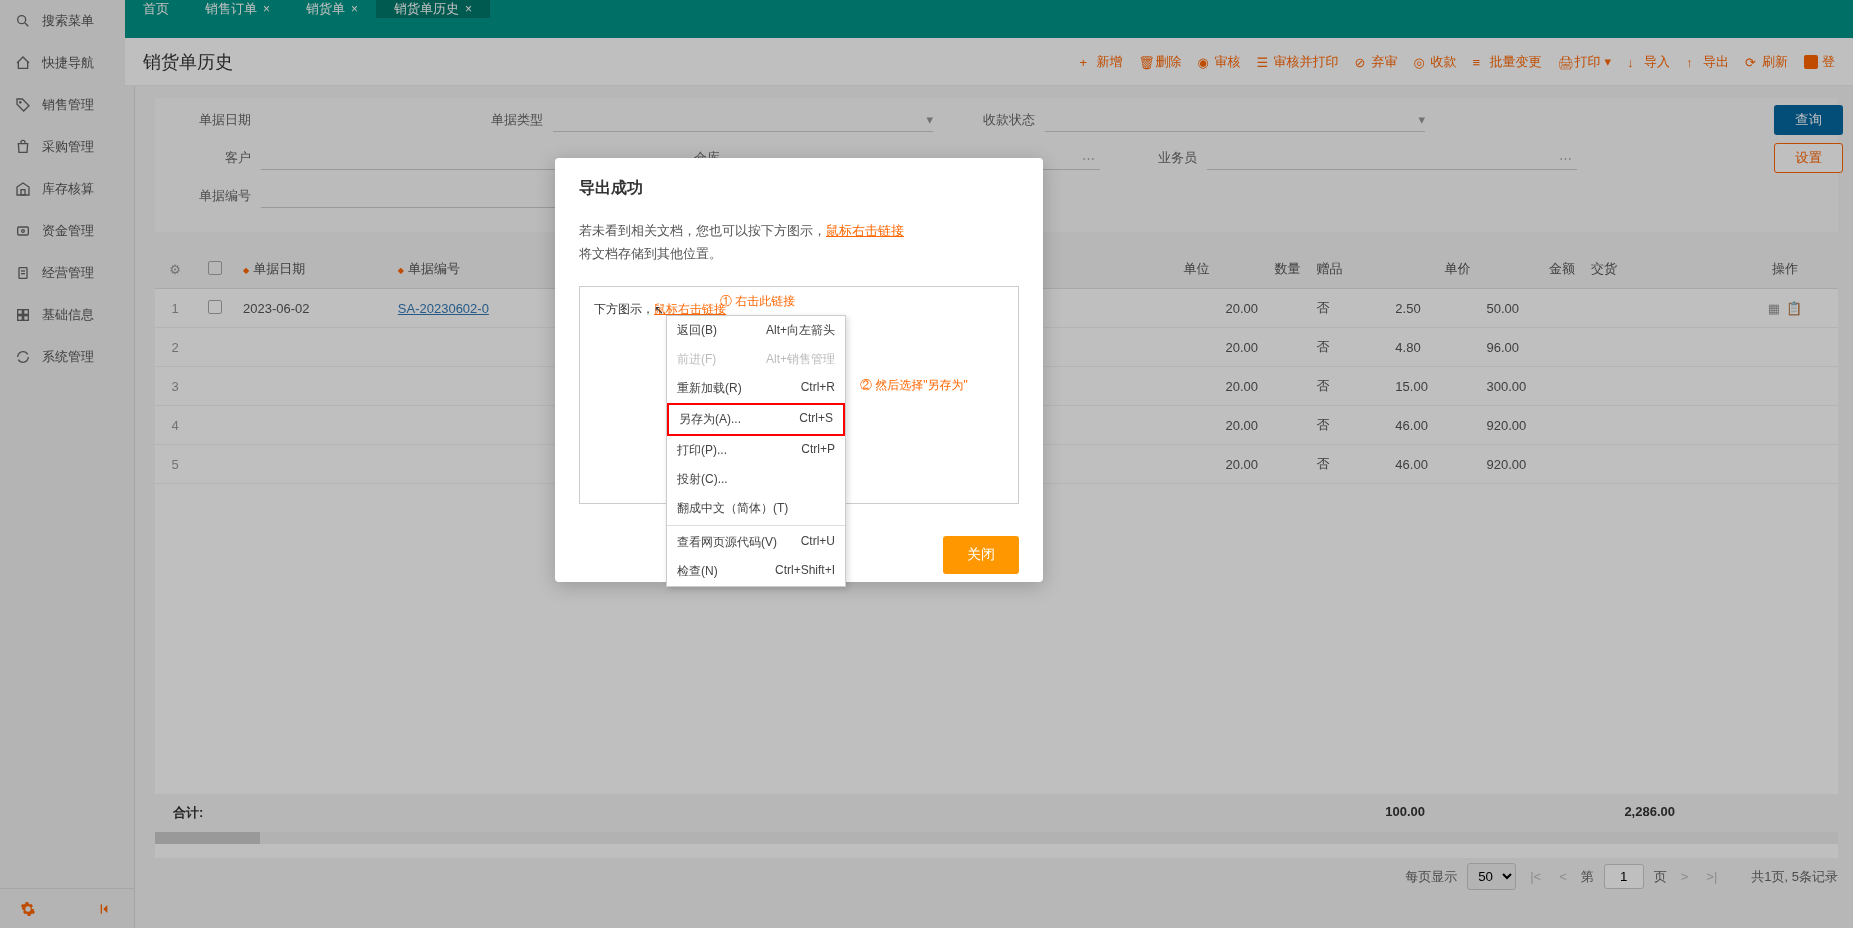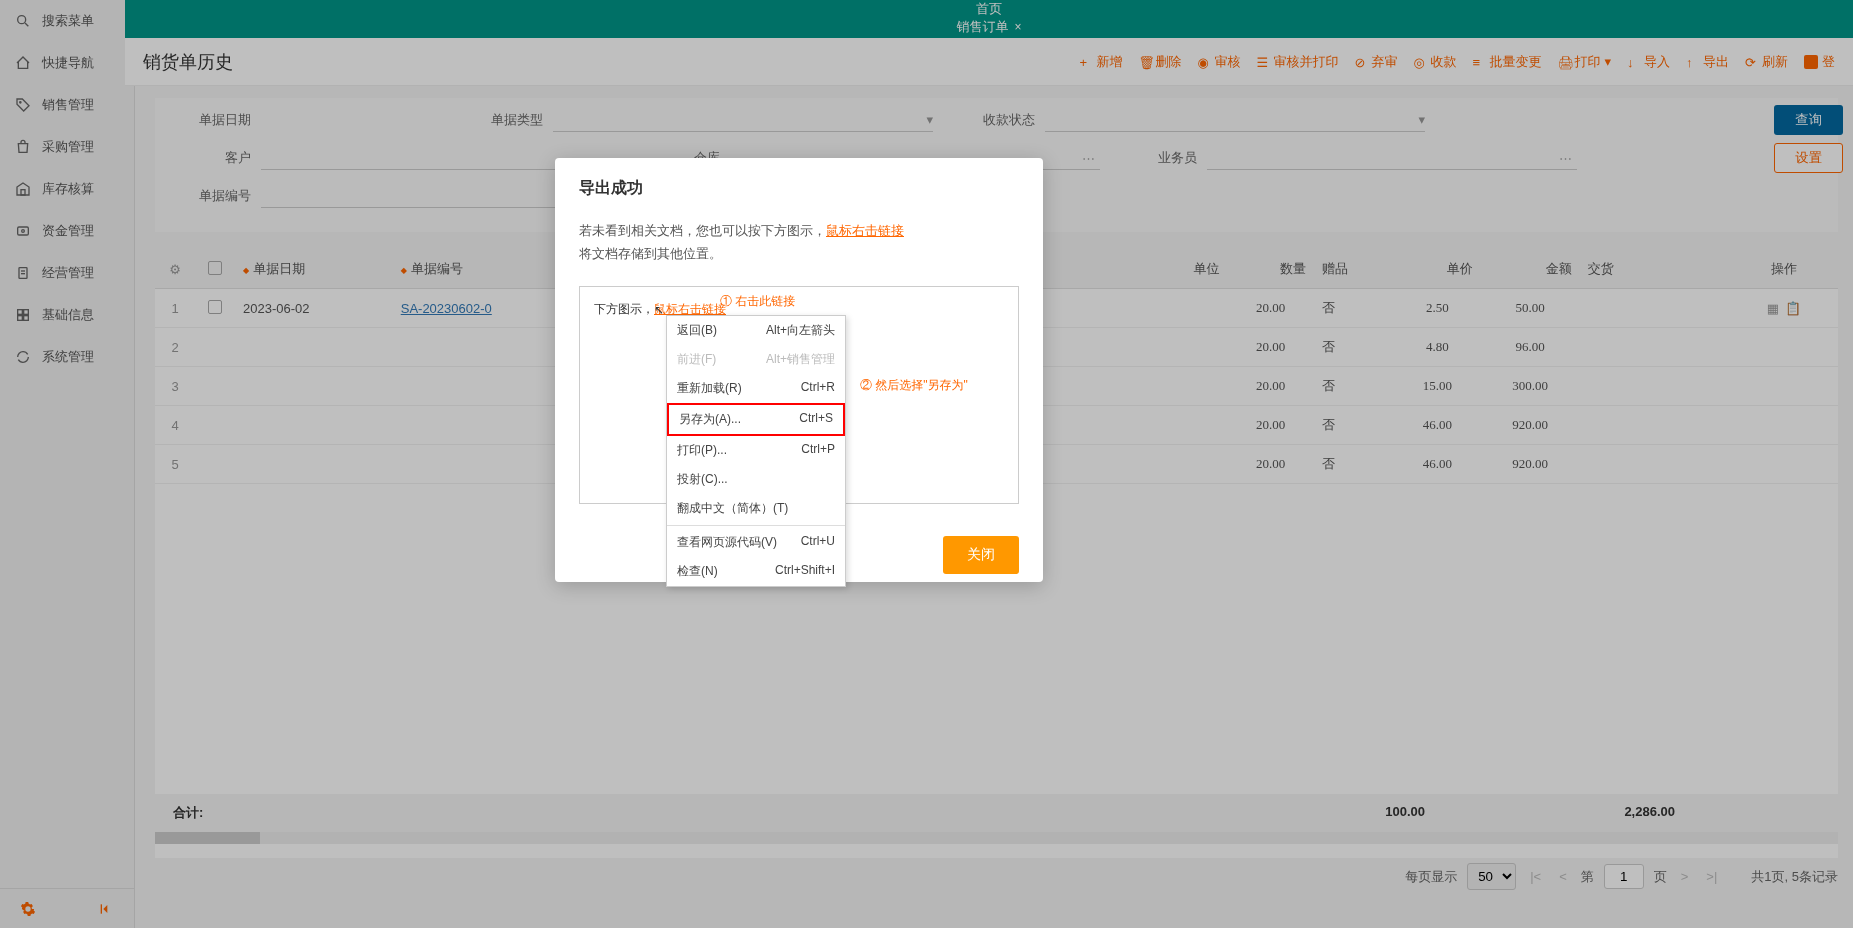--- a/index.html
+++ b/index.html
@@ -6,21 +6,21 @@
     body { font-family: "Microsoft YaHei", sans-serif; font-size: 13px; color: #333; background: #f5f5f5; overflow: hidden; width: 1853px; height: 928px; position: relative; }
     
     
     .sidebar { position: absolute; left: 0; top: 0; width: 135px; height: 100%; background: #f0f0f0; border-right: 1px solid #ddd; }
     .sidebar-item { display: flex; align-items: center; padding: 12px 14px; cursor: pointer; color: #555; }
     .sidebar-item .icon { width: 18px; height: 18px; margin-right: 10px; display: inline-flex; align-items: center; justify-content: center; }
     .sidebar-bottom { position: absolute; bottom: 0; left: 0; right: 0; height: 40px; display: flex; align-items: center; justify-content: space-between; padding: 0 20px; border-top: 1px solid #ddd; }
     .sidebar-bottom .icon { width: 16px; height: 16px; color: #ff6600; cursor: pointer; }
     
     
-    .top-tabs { position: absolute; left: 125px; top: 0; right: 0; height: 38px; background: #009688; display: flex; align-items: center; flex-direction: column; }
+    .top-tabs { position: absolute; left: 125px; top: 0; right: 0; height: 38px; background: #009688; display: flex; align-items: flex-start; }
     .tab { padding: 0 18px; display: flex; align-items: center; color: #fff; cursor: pointer; font-size: 13px; position: relative; }
     .tab.active { background: #00796b; }
     .tab .close { margin-left: 6px; font-size: 12px; }
     
     
     .page-header { position: absolute; left: 125px; top: 38px; right: 0; height: 48px; background: #fff; border-bottom: 1px solid #eee; display: flex; align-items: center; justify-content: space-between; padding: 0 18px; }
     .page-title { font-size: 18px; color: #333; }
     .toolbar { display: flex; gap: 16px; align-items: center; }
     .toolbar-btn { color: #ff6600; cursor: pointer; font-size: 13px; display: flex; align-items: center; gap: 4px; }
     .toolbar-btn .ticon { width: 13px; height: 13px; }
@@ -42,21 +42,21 @@
     .btn-query { background: #0369a1; color: #fff; padding: 6px 20px; border: none; border-radius: 3px; cursor: pointer; }
     .btn-set { background: #fff; color: #ff6600; border: 1px solid #ff6600; padding: 5px 20px; border-radius: 3px; cursor: pointer; }
     
     
     .table-wrap { position: absolute; left: 155px; top: 250px; right: 15px; bottom: 70px; background: #fff; overflow: hidden; }
     table { width: 100%; border-collapse: collapse; }
     th { background: #f4f4f4; padding: 10px 8px; text-align: left; font-weight: normal; color: #555; font-size: 13px; border-bottom: 1px solid #e0e0e0; white-space: nowrap; }
     th.sortable::before { content: '◆'; color: #ff6600; font-size: 8px; margin-right: 4px; }
     td { padding: 10px 8px; border-bottom: 1px solid #f0f0f0; color: #555; white-space: nowrap; }
     td.link { color: #337ab7; text-decoration: underline; cursor: pointer; }
-    td.num { text-align: center; font-family: Liberation Serif, serif; }
+    td.num { text-align: left; }
     .checkbox { width: 14px; height: 14px; border: 1px solid #aaa; display: inline-block; border-radius: 2px; }
     .gear { color: #999; }
     .table-footer { background: #f4f4f4; padding: 10px 8px; display: flex; font-weight: bold; }
     .scroll-hint { height: 12px; background: #eee; position: relative; }
     .scroll-thumb { position: absolute; left: 0; width: 105px; height: 12px; background: #ccc; }
     
     
     .pager { position: absolute; left: 155px; right: 15px; bottom: 30px; display: flex; justify-content: flex-end; align-items: center; gap: 10px; padding: 8px 0; color: #666; font-size: 13px; }
     .pager select, .pager input { border: 1px solid #ccc; padding: 4px 6px; border-radius: 3px; }
     .pager input { width: 40px; text-align: center; }

